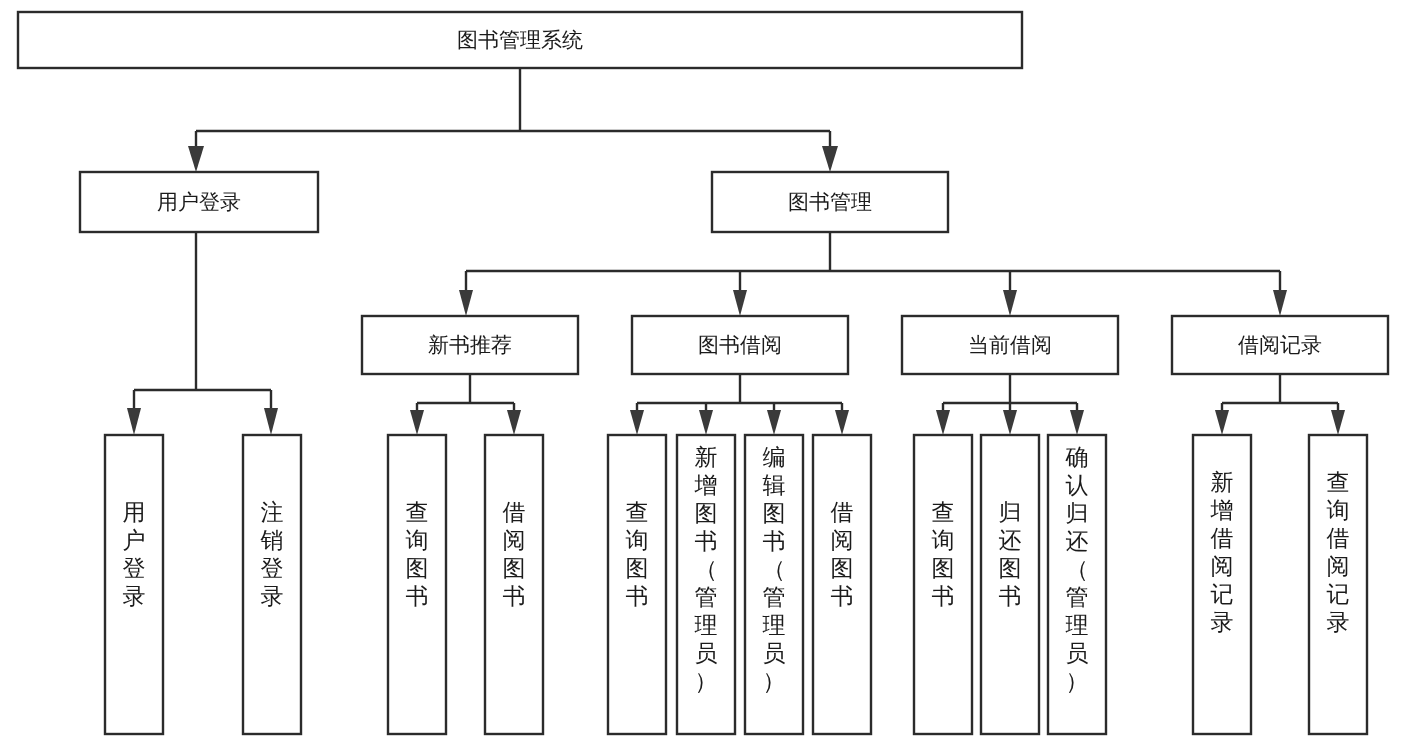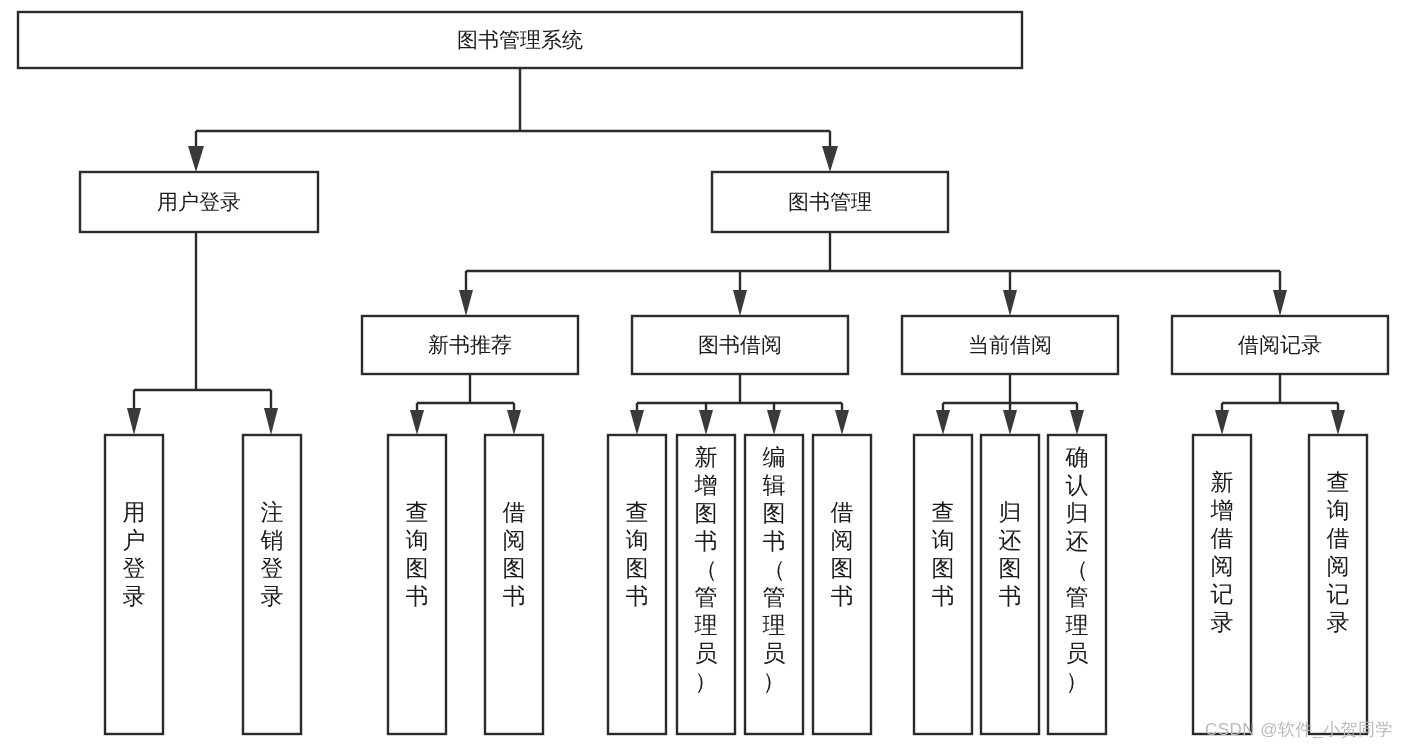--- a/index.html
+++ b/index.html
@@ -240,15 +240,14 @@
       <text class="node-label-v" x="1222" y="490"><tspan x="1222" y="490">新</tspan><tspan x="1222" y="518">增</tspan><tspan x="1222" y="546">借</tspan><tspan x="1222" y="574">阅</tspan><tspan x="1222" y="602">记</tspan><tspan x="1222" y="630">录</tspan></text>
     </g>
 
     <g>
       <rect class="node-box" x="1309" y="435" width="58" height="299"></rect>
       <text class="node-label-v" x="1338" y="490"><tspan x="1338" y="490">查</tspan><tspan x="1338" y="518">询</tspan><tspan x="1338" y="546">借</tspan><tspan x="1338" y="574">阅</tspan><tspan x="1338" y="602">记</tspan><tspan x="1338" y="630">录</tspan></text>
     </g>
 
   </svg>
 
-  <div class="watermark">CSDN @软件_小贺同学</div>
 
 </div>
 
 </body></html>

